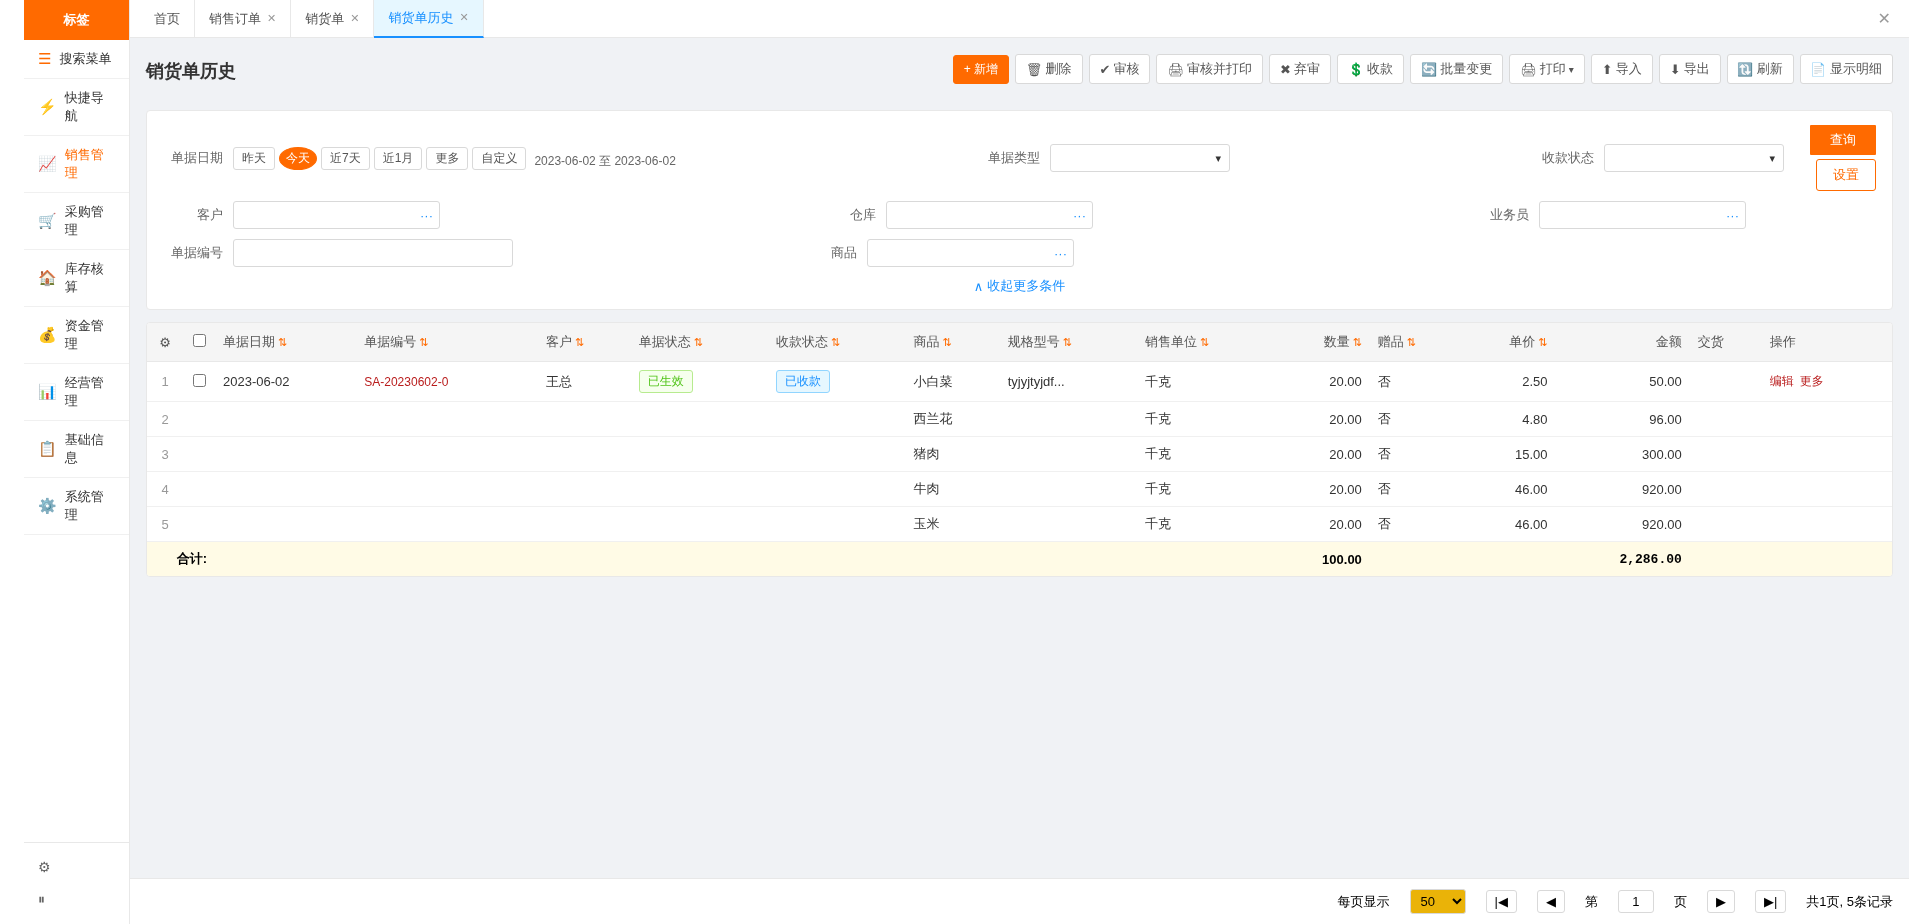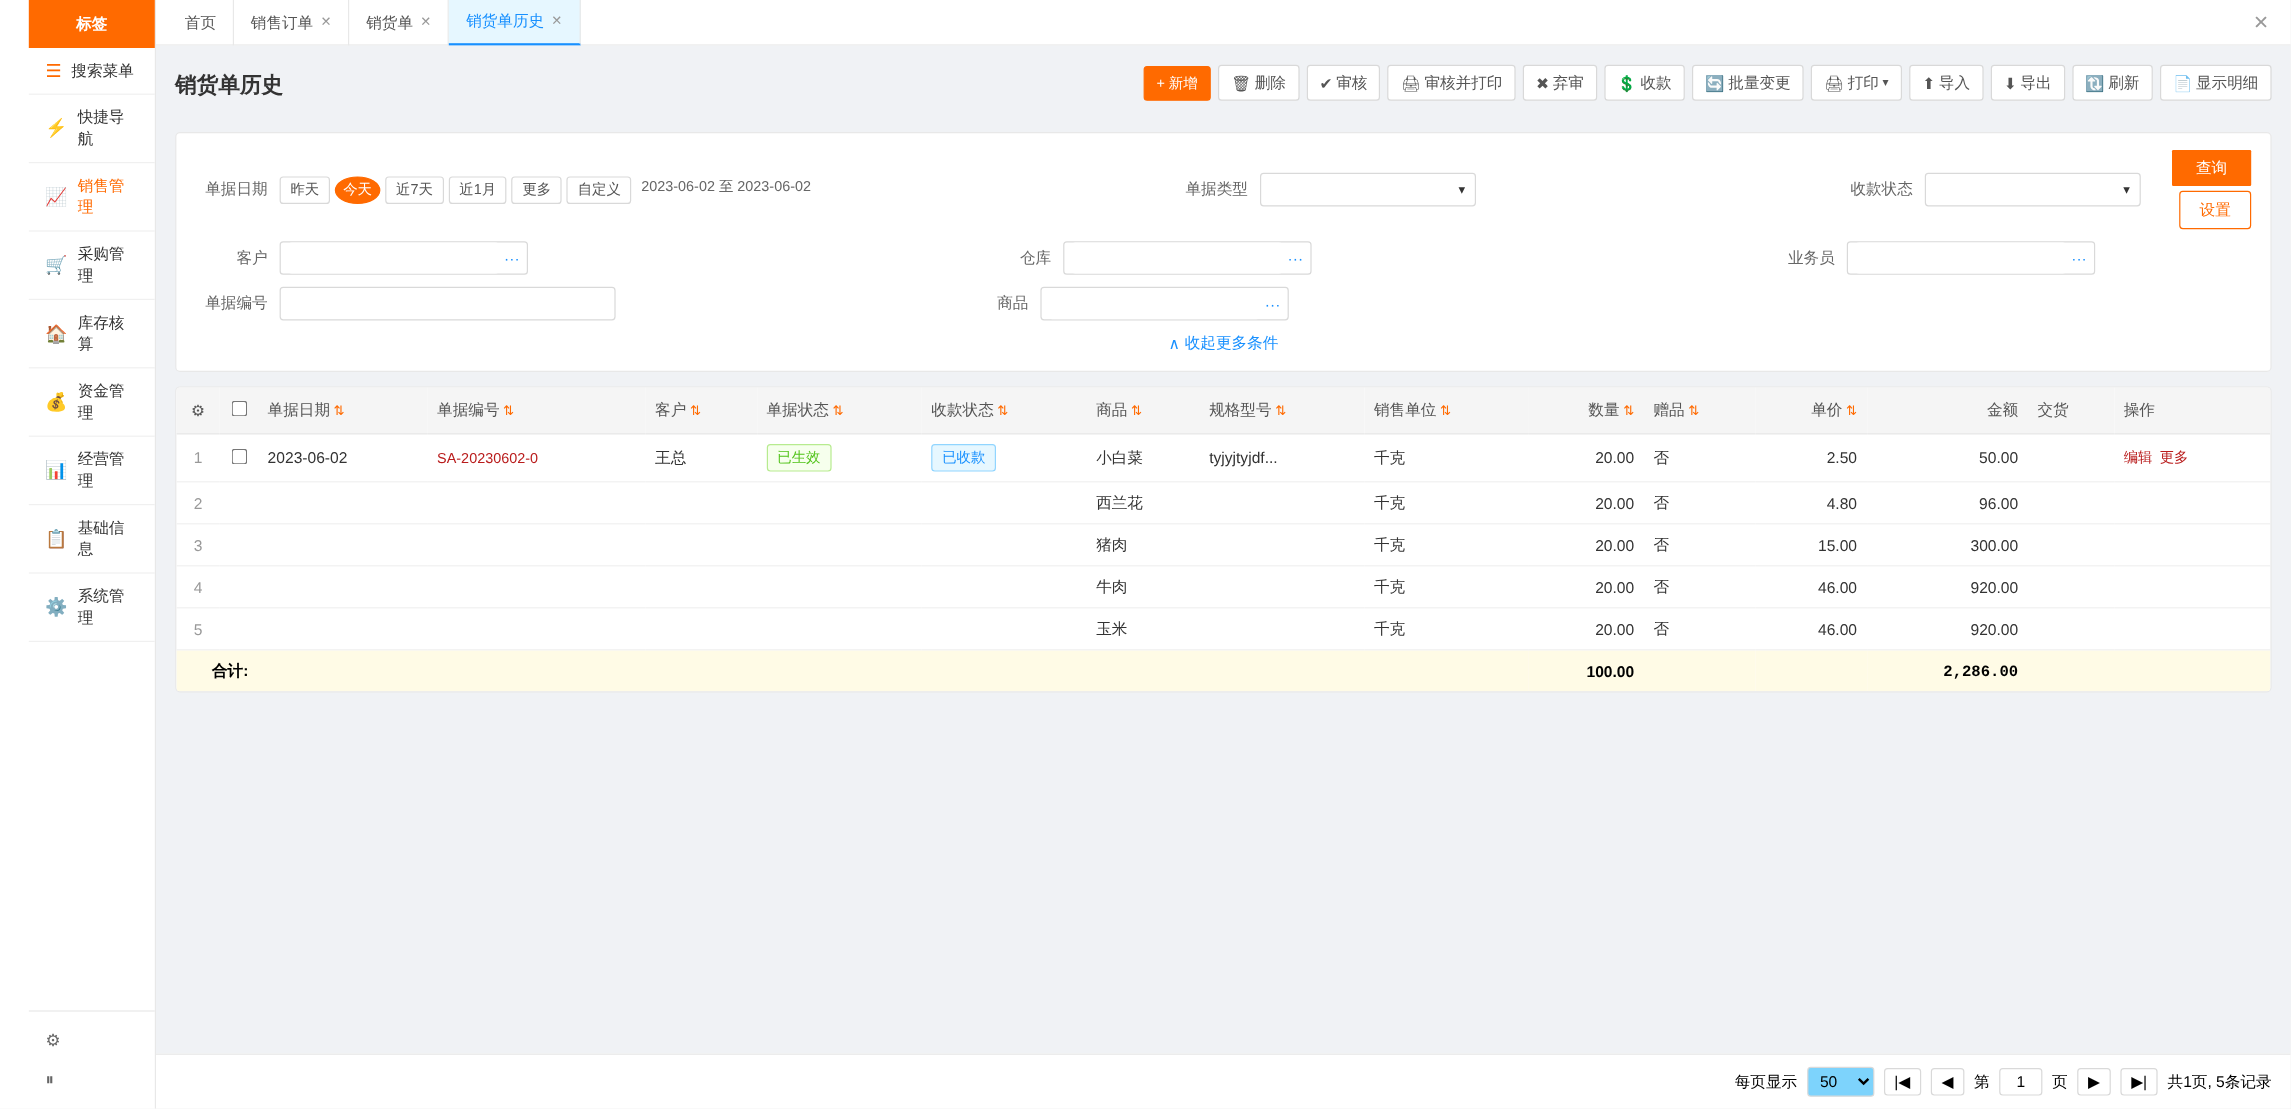--- a/index.html
+++ b/index.html
@@ -175,21 +175,21 @@
       background: #fff;
       cursor: pointer;
       color: #333;
       display: flex;
       align-items: center;
       justify-content: space-between;
     }
     .filter-dots { color: #1890ff; cursor: pointer; margin-left: 4px; }
     .date-range-group {
       display: flex;
-      align-items: flex-start;
+      align-items: flex-end;
       gap: 4px;
     }
     .date-btn {
       padding: 2px 8px;
       border: 1px solid #d9d9d9;
       border-radius: 3px;
       cursor: pointer;
       color: #555;
       font-size: 12px;
       background: #fff;
@@ -270,29 +270,29 @@
     .summary-row td { padding: 8px; font-weight: bold; color: #000000; }
 
     
     .pagination-bar {
       display: flex;
       align-items: center;
       justify-content: flex-end;
       padding: 10px 16px;
       background: #fff;
       border-top: 1px solid #e8e8e8;
-      gap: 8px;
+      gap: 20px;
       font-size: 13px;
       flex-shrink: 0;
     }
     .page-size-select {
       border: 1px solid #d9d9d9;
       border-radius: 3px;
       padding: 3px 6px;
-      background: #7dd3fc;
+      background: #eab308;
     }
     .page-nav-btn {
       border: 1px solid #d9d9d9;
       border-radius: 3px;
       padding: 3px 8px;
       background: #fff;
       cursor: pointer;
     }
     .page-input {
       border: 1px solid #d9d9d9;

